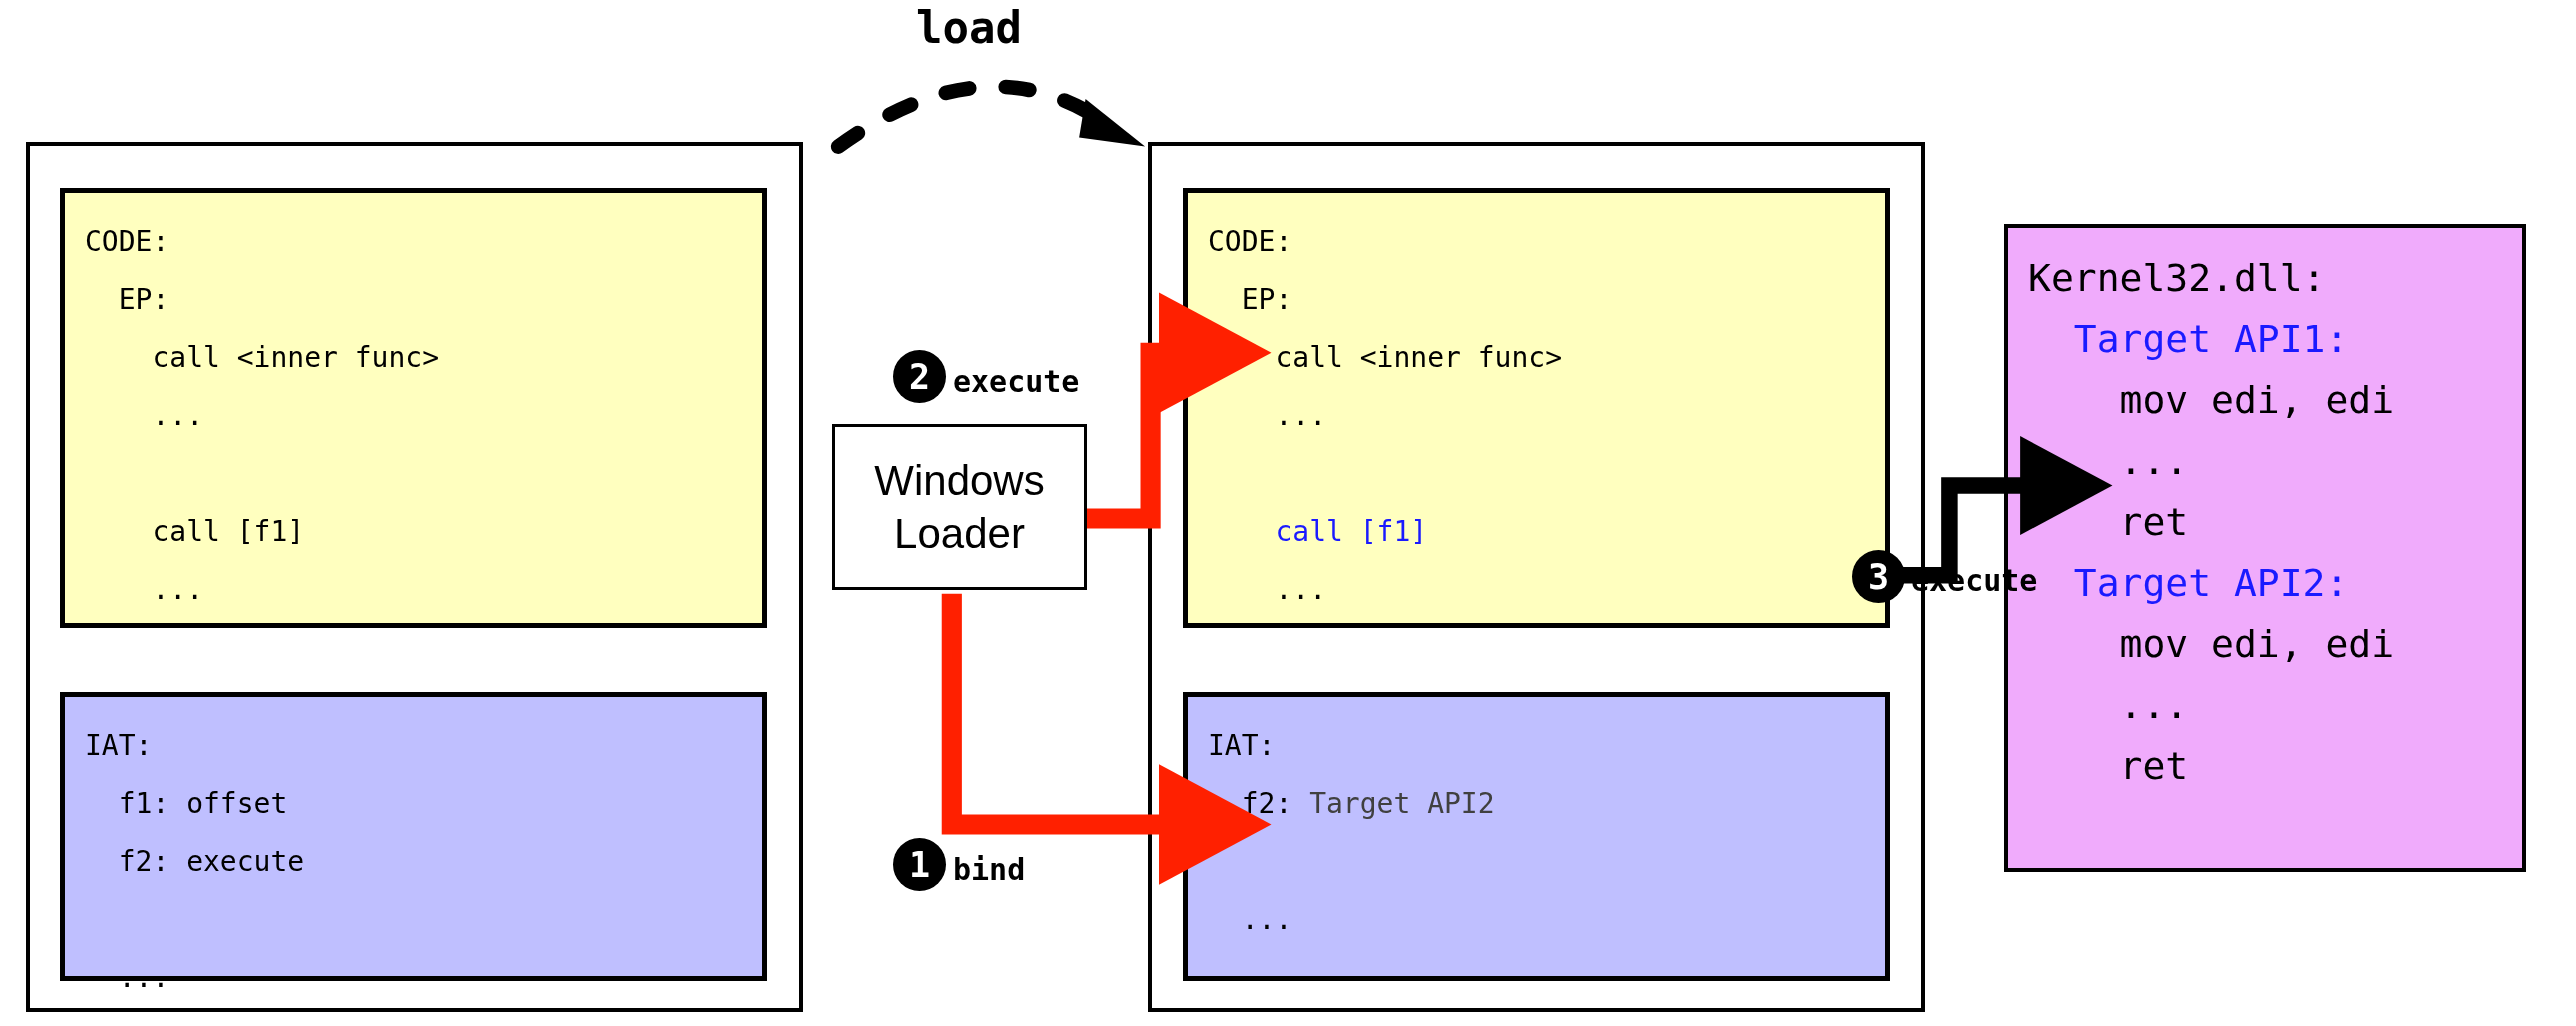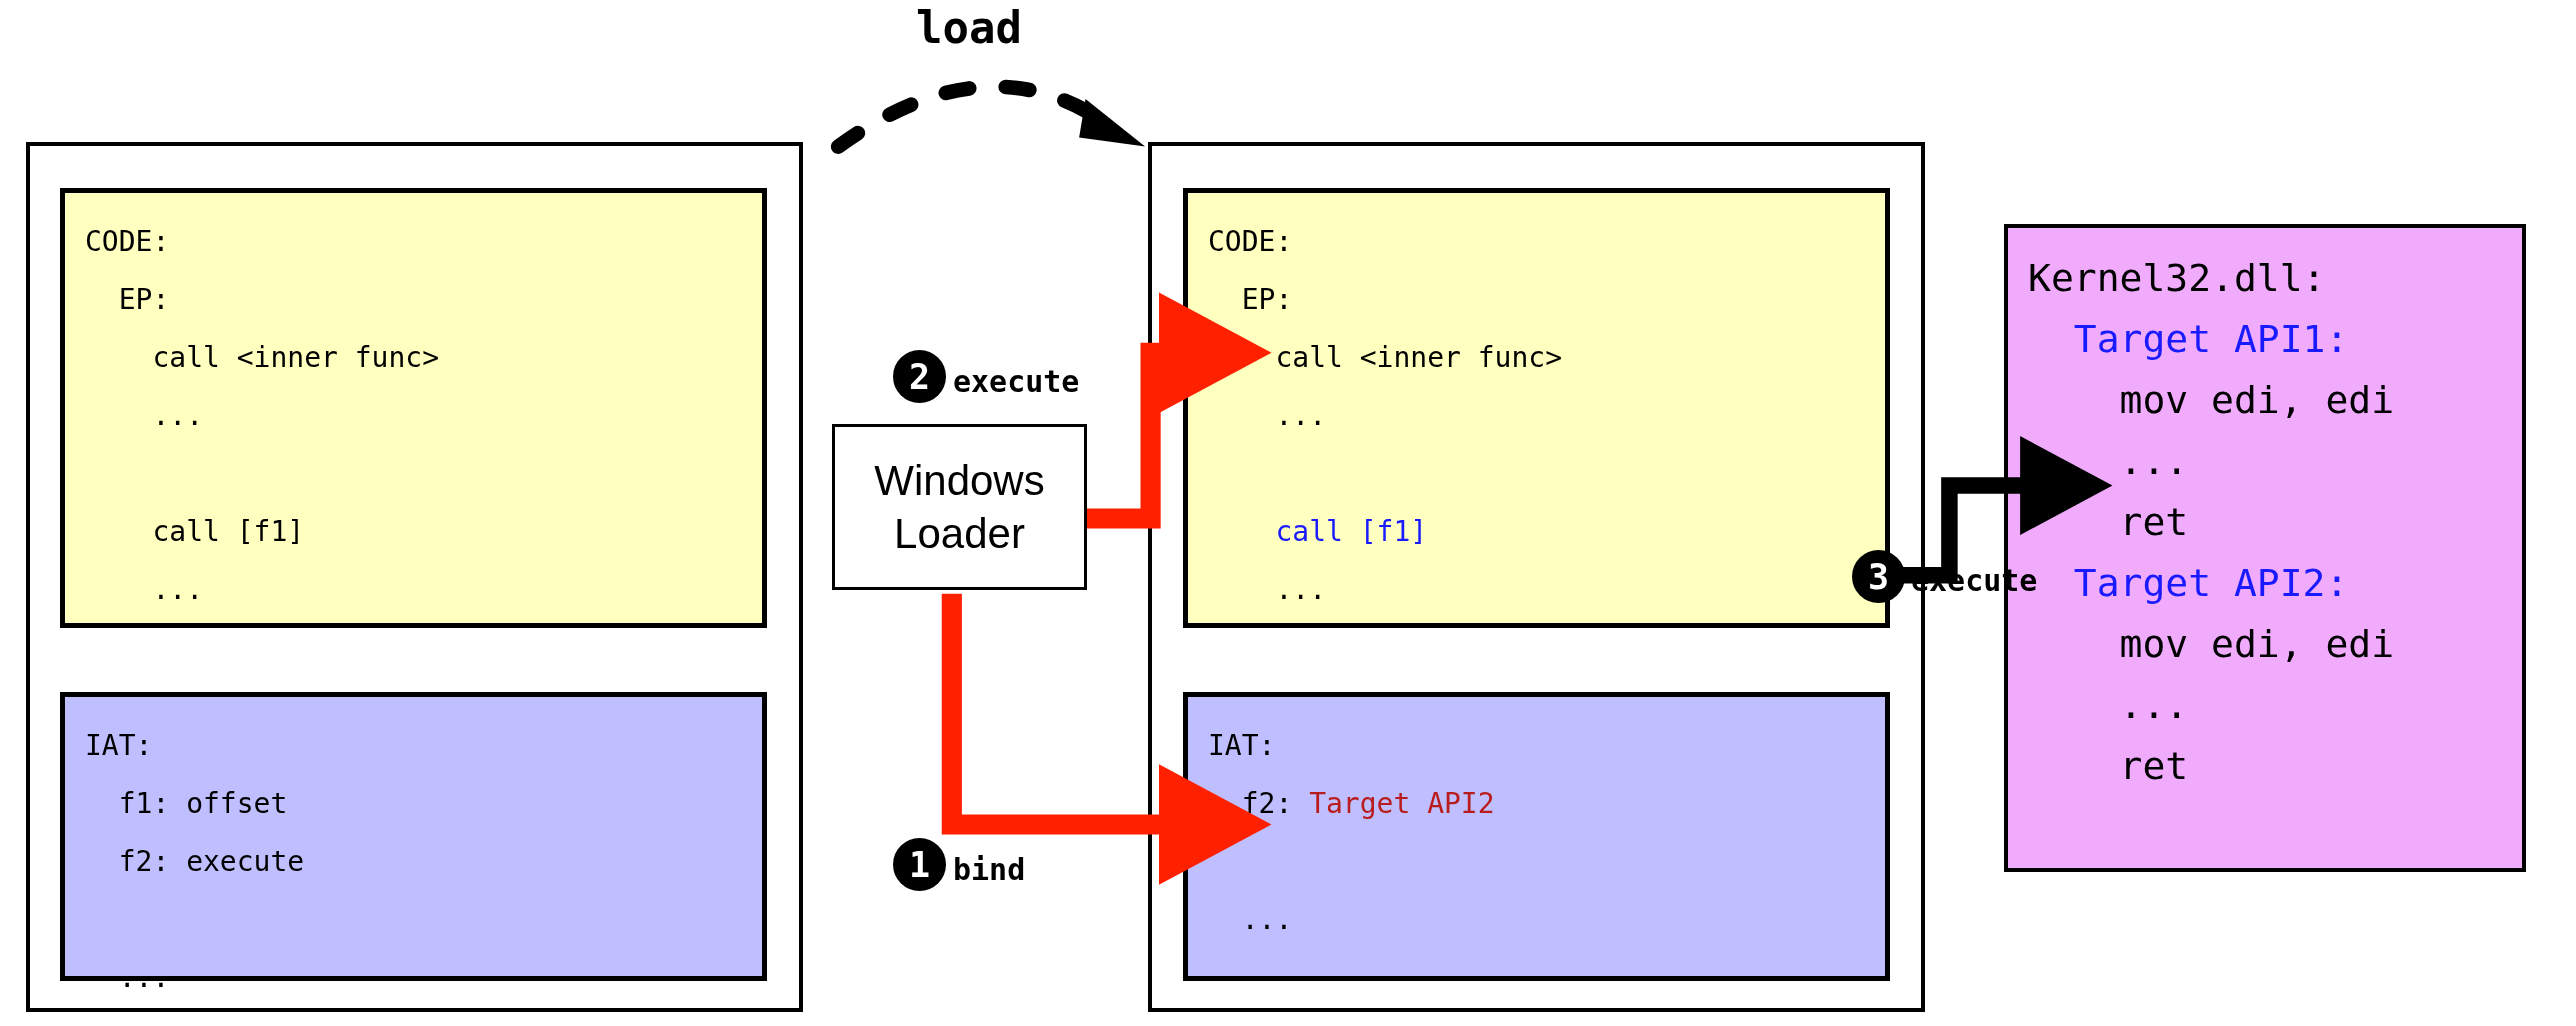--- a/index.html
+++ b/index.html
@@ -183,21 +183,21 @@
       <div class="code-line">  EP:</div>
       <div class="code-line">    call &lt;inner func&gt;</div>
       <div class="code-line">    ...</div>
       <div class="code-line spacer">&nbsp;</div>
       <div class="code-line blue">    call [f1]</div>
       <div class="code-line">    ...</div>
     </div>
 
   <div class="panel panel-iat" id="mem-iat">
       <div class="code-line">IAT:</div>
-      <div class="code-line"><span>  f2: </span><span style="color: #b91c1c;">Target API2</span></div>
+      <div class="code-line"><span>  f2: </span><span style="color: #404040;">Target API2</span></div>
       <div class="code-line spacer">&nbsp;</div>
       <div class="code-line">  ...</div>
     </div>
 
   <div class="panel panel-dll" id="dll-box">
       <div class="code-line">Kernel32.dll:</div>
       <div class="code-line blue">  Target API1:</div>
       <div class="code-line">    mov edi, edi</div>
       <div class="code-line">    ...</div>
       <div class="code-line">    ret</div>

